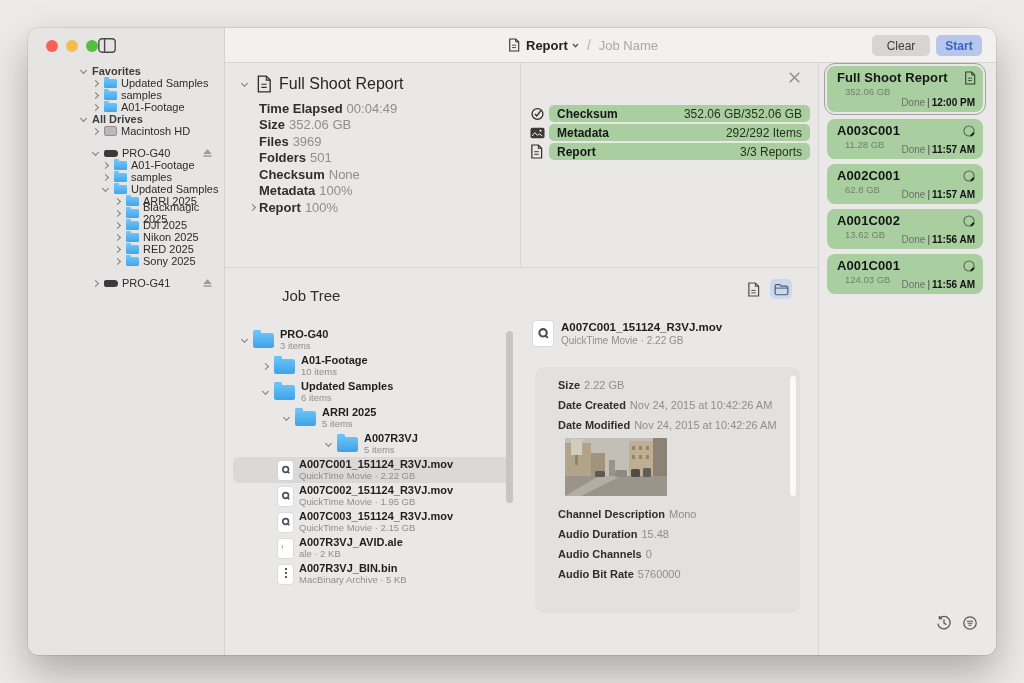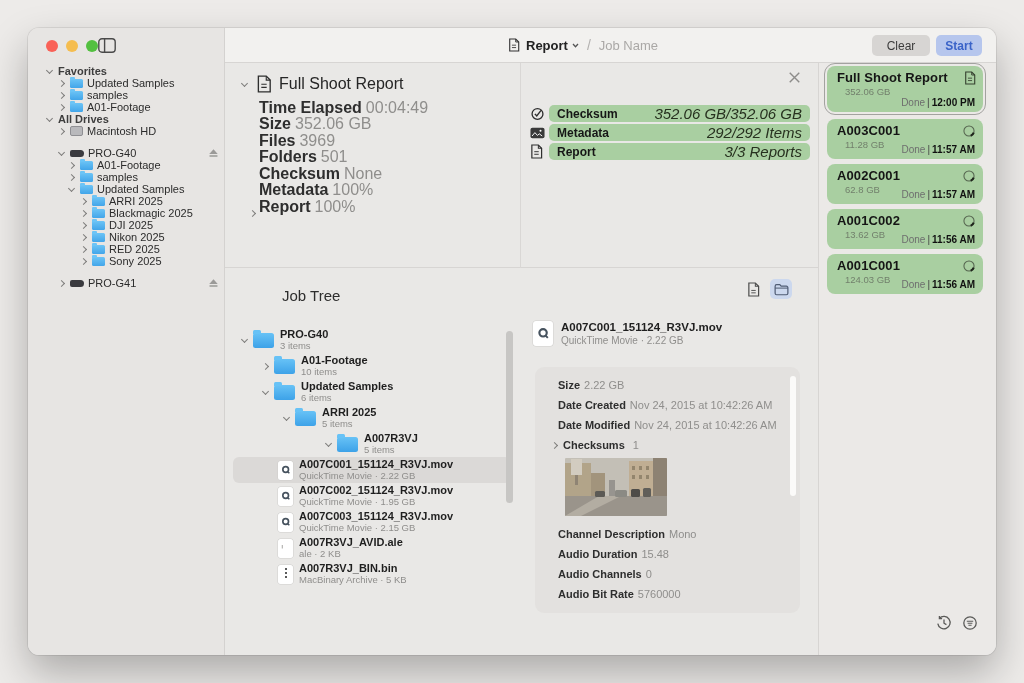--- a/index.html
+++ b/index.html
@@ -12,21 +12,21 @@
          box-shadow:0 18px 40px rgba(0,0,0,.28), 0 0 0 1px rgba(0,0,0,.08); }
 
   
   .sidebar { position:absolute; left:0; top:0; width:197px; height:627px;
              background:#e7e5e3; border-right:1px solid #d4d2d0; }
   .traffic { position:absolute; left:18px; top:12px; display:flex; gap:8px; }
   .dot { width:12px; height:12px; border-radius:50%; }
   .dot.r { background:#f96157; } .dot.y { background:#f5bd4f; } .dot.g { background:#53c040; }
   .sb-toggle { position:absolute; left:70px; top:10px; width:18px; height:15px; }
 
-  .sb-list { position:absolute; left:6px; top:37px; width:197px; }
+  .sb-list { position:absolute; left:0; top:37px; width:197px;padding-left:40px; }
   .sb-row { display:flex; align-items:center; height:12px; font-size:11px; color:#2b2b2b; gap:4px; }
   .sb-row.hdr { font-weight:700; color:#3d3d3d; }
   .sb-row.gap { margin-top:10px; }
   .i0 { padding-left:12px; } .i1 { padding-left:24px; } .i2 { padding-left:34px; } .i3 { padding-left:46px; }
   .chev { display:inline-block; width:5px; height:5px; flex:0 0 5px;
           border-right:1.4px solid #7e7d7b; border-bottom:1.4px solid #7e7d7b;
           transform:rotate(-45deg); margin:0 2px 0 1px; }
   .chev.d { transform:rotate(45deg); margin-top:-2px; }
   .fold { width:13px; height:9px; flex:0 0 13px; border-radius:1.5px; position:relative;
           background:linear-gradient(#6cc4f6,#42a5e9); }
@@ -52,34 +52,34 @@
   .btn.start { width:46px; background:#b6c6ed; color:#3a63c8; font-weight:600; }
 
   
   .main { position:absolute; left:197px; top:35px; width:593px; height:592px; background:#e9e8e6; }
 
   .summary { position:absolute; left:0; top:0; width:593px; height:205px; border-bottom:1px solid #d7d5d3; }
   .sum-divider { position:absolute; left:295px; top:0; width:1px; height:205px; background:#d9d7d5; }
   .sum-title { position:absolute; left:16px; top:12px; display:flex; align-items:center; gap:7px; }
   .sum-title .name { font-size:16px; color:#262626; }
   .sum-rows { position:absolute; left:34px; top:37px; }
-  .sum-row { height:16.5px; font-size:16px; display:flex; align-items:flex-end; }
+  .sum-row { height:16.5px; font-size:13px; display:flex; align-items:center; }
   .sum-row b { font-weight:600; color:#2e2e2e; }
   .sum-row span { color:#8f8e8c; margin-left:4px; }
   .sum-row .rchev { margin-left:-9px; margin-right:4px; }
 
   .close-x { position:absolute; right:17px; top:8px; width:13px; height:13px; cursor:default; }
 
   .tasks { position:absolute; left:305px; top:42px; width:280px; }
   .task-line { display:flex; align-items:center; height:17px; margin-bottom:2px; }
   .task-ic { width:16px; flex:0 0 16px; margin-right:3px; display:flex; align-items:center; }
   .task { flex:1; display:flex; align-items:center; height:17px; background:#a9cfa1;
           border-radius:5px; padding:0 8px; }
   .task .lbl { font-size:12px; font-weight:700; color:#161616; }
-  .task .val { margin-left:auto; font-size:15px; color:#27311f;font-style:italic; }
+  .task .val { margin-left:auto; font-size:12px; color:#27311f; }
 
   
   .jobtree { position:absolute; left:0; top:206px; width:593px; height:386px; }
   .jt-title { position:absolute; left:17px; top:18px; font-size:15px; color:#2e2e2e;margin-left:40px; }
   .jt-views { position:absolute; right:26px; top:10px; display:flex; gap:6px; }
   .view-btn { width:22px; height:20px; border-radius:5px; display:flex; align-items:center; justify-content:center; }
   .view-btn.on { background:#ccd8ee; }
 
   .tree { position:absolute; left:8px; top:58px; width:278px; }
   .tree-row { display:flex; align-items:center; height:26px; position:relative; }
@@ -509,25 +509,20 @@
               <b>Size</b>
               <span>2.22 GB</span>
             </div>
           <div class="d-row">
               <b>Date Created</b>
               <span>Nov 24, 2015 at 10:42:26 AM</span>
             </div>
           <div class="d-row">
               <b>Date Modified</b>
               <span>Nov 24, 2015 at 10:42:26 AM</span>
-            </div>
-          <div class="d-row tog">
-              <span class="chev"></span>
-              <b>Checksums</b>
-              <span>1</span>
             </div>
           <div class="thumb">
             <svg width="102" height="58" viewBox="0 0 102 58" preserveAspectRatio="none">
               <rect width="102" height="58" fill="#c3bfb6"></rect>
               <rect x="0" y="5" width="26" height="35" fill="#b2a489"></rect>
               <rect x="6" y="1" width="11" height="16" fill="#d2ccc0"></rect>
               <rect x="10" y="17" width="3" height="10" fill="#8f8474"></rect>
               <rect x="26" y="15" width="14" height="24" fill="#a2947c"></rect>
               <rect x="44" y="22" width="6" height="16" fill="#97948f"></rect>
               <rect x="64" y="3" width="28" height="37" fill="#c0ae93"></rect>

